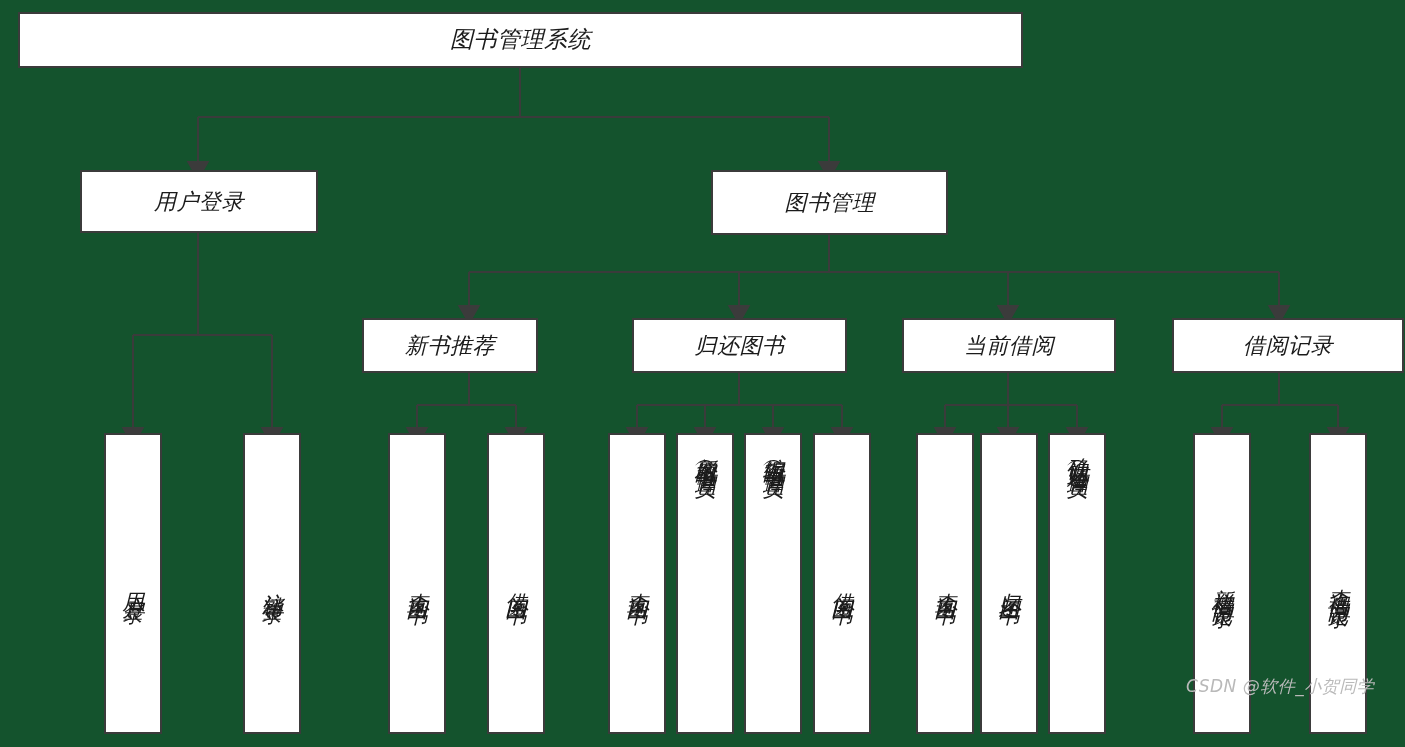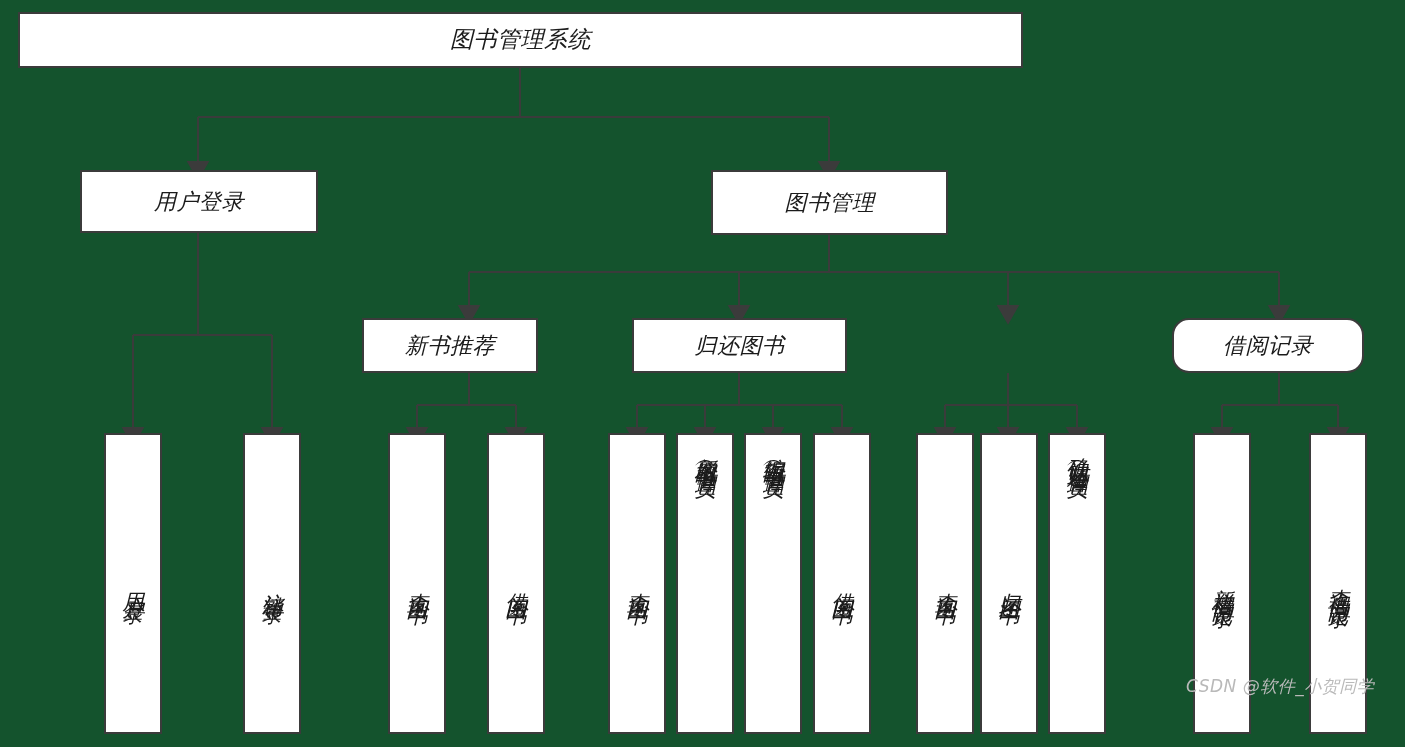--- a/index.html
+++ b/index.html
@@ -148,21 +148,24 @@
   <div class="node horiz" style="left:711px; top:170px; width:237px; height:65px;">
     <span class="label">图书管理</span>
   </div>
 
   <div class="node horiz" style="left:362px; top:318px; width:176px; height:55px;">
     <span class="label">新书推荐</span>
   </div>
   <div class="node horiz" style="left:632px; top:318px; width:215px; height:55px;">
     <span class="label">归还图书</span>
   </div>
-  <div class="node horiz" style="left:1172px; top:318px; width:192px; height:55px;border-radius:17px;">
+  <div class="node horiz" style="left:902px; top:318px; width:214px; height:55px;">
+    <span class="label">当前借阅</span>
+  </div>
+  <div class="node horiz" style="left:1172px; top:318px; width:232px; height:55px;">
     <span class="label">借阅记录</span>
   </div>
 
   <div class="node vert mid" style="left:104px; top:433px; width:58px; height:301px;">
     <span class="label">用户登录</span>
   </div>
   <div class="node vert mid" style="left:243px; top:433px; width:58px; height:301px;">
     <span class="label">注销登录</span>
   </div>
 

